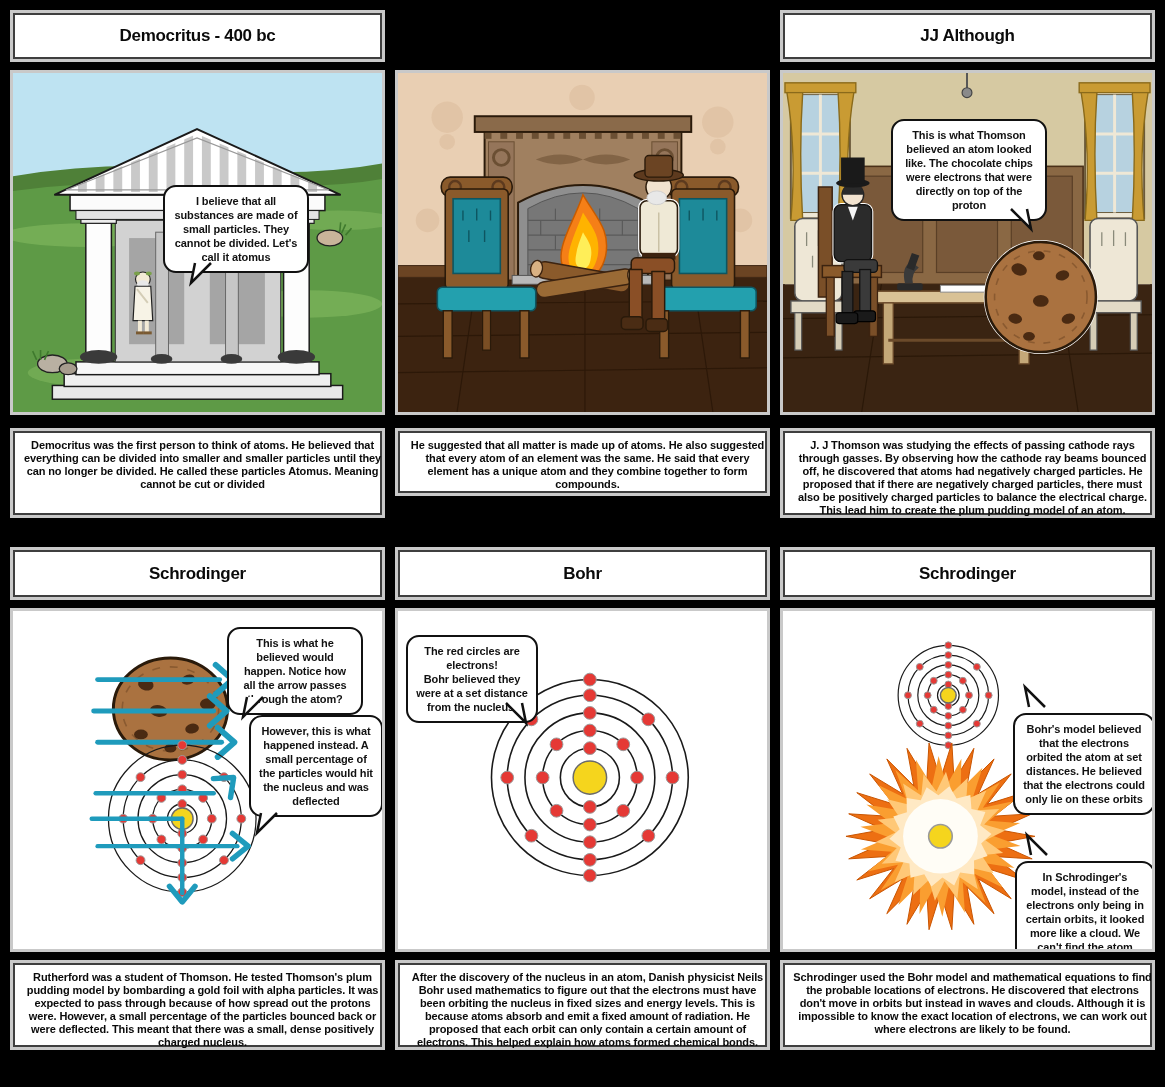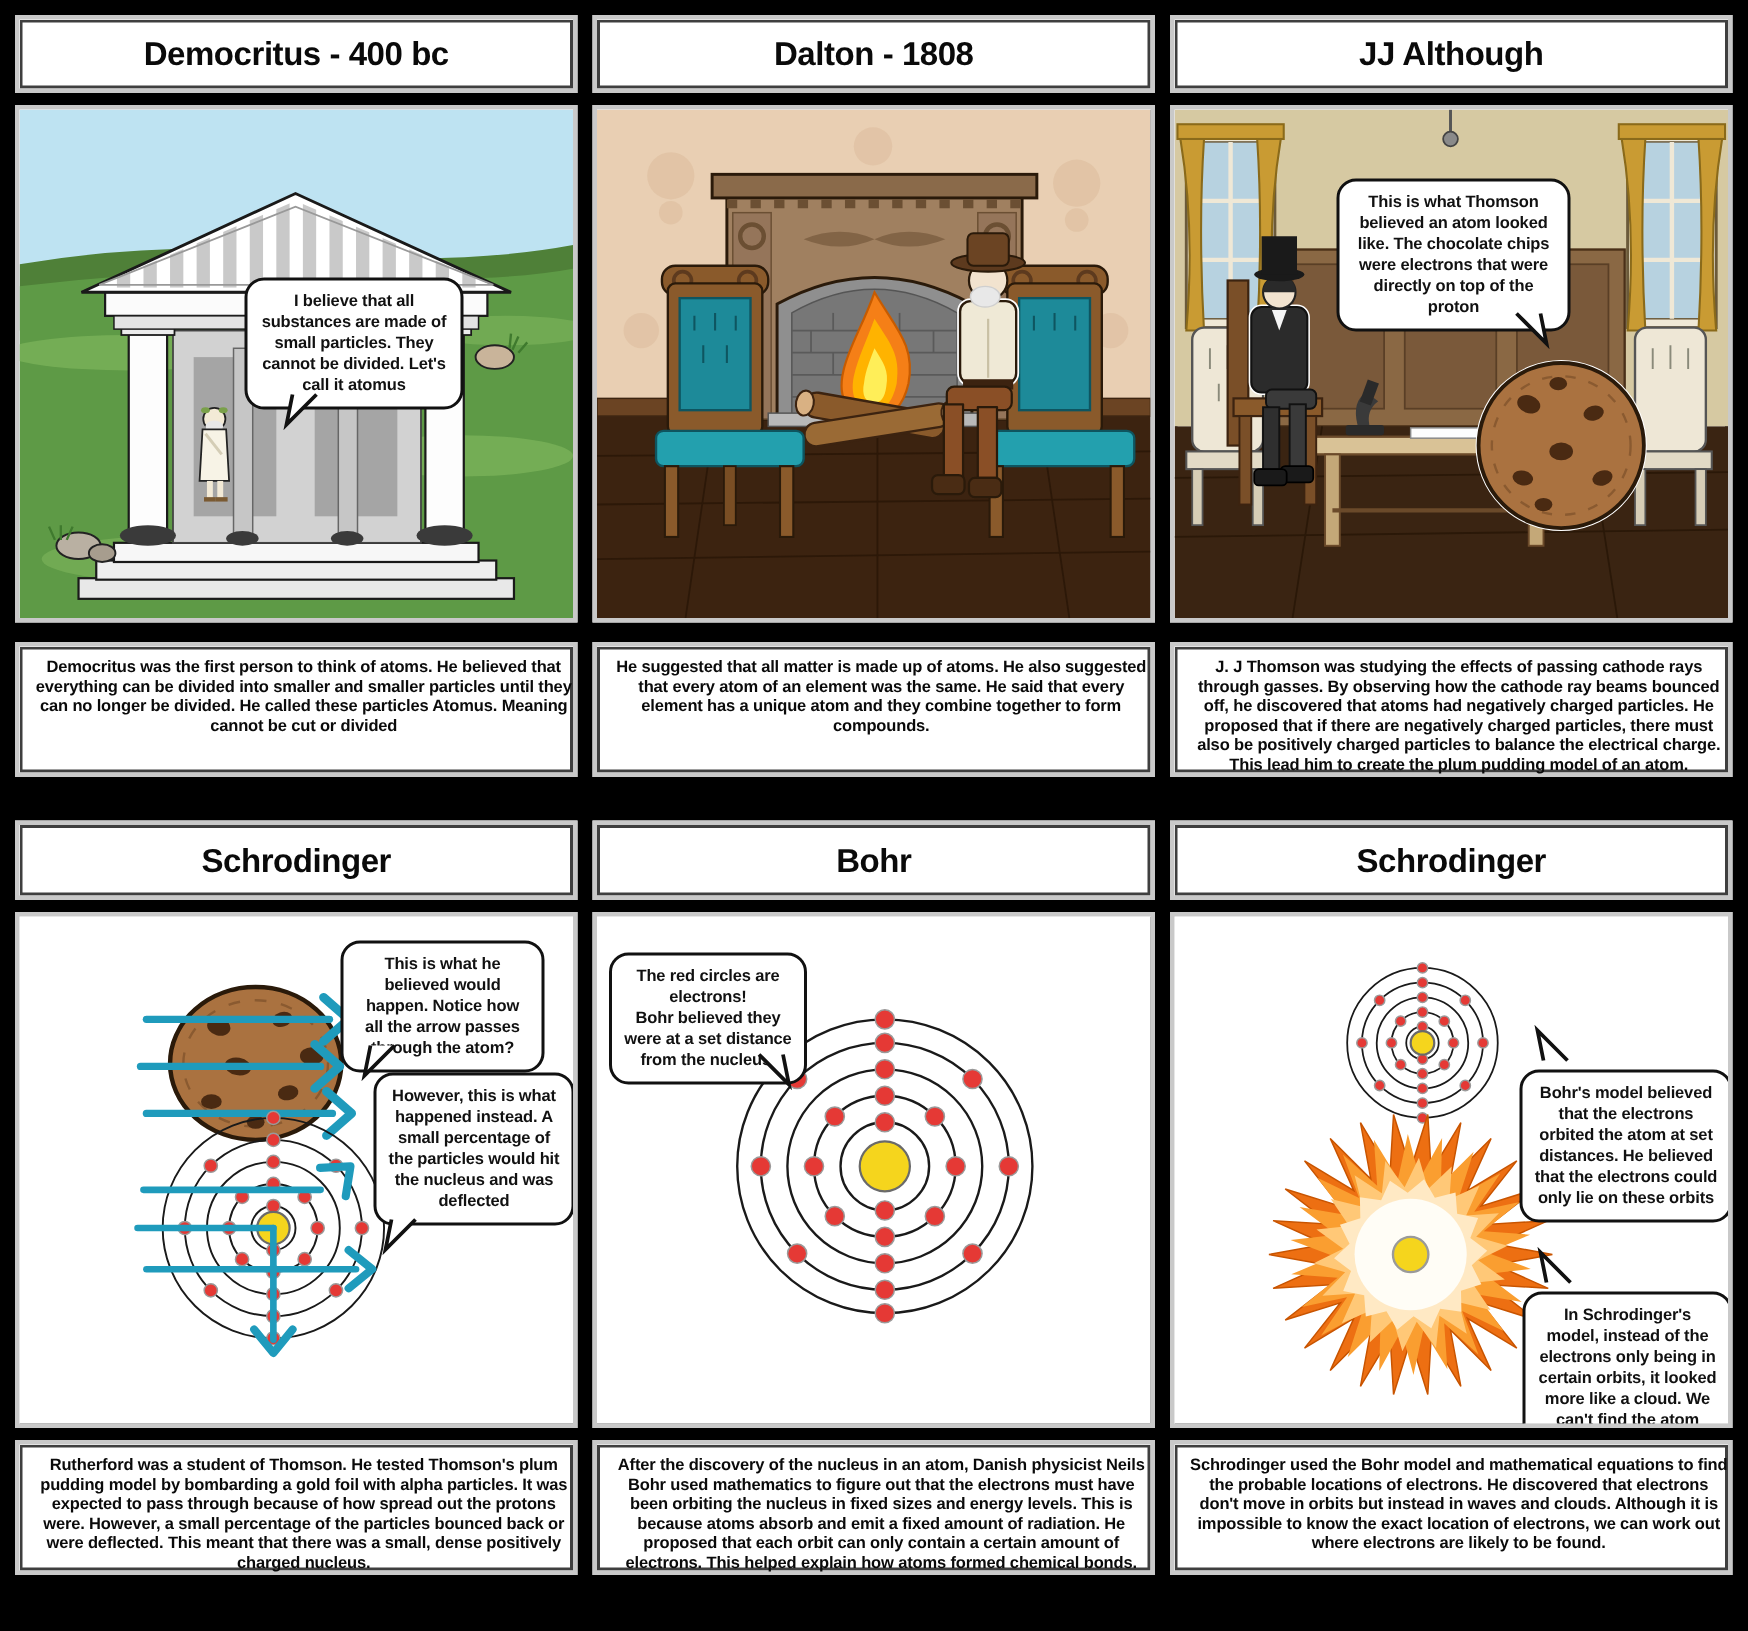--- a/index.html
+++ b/index.html
@@ -2,21 +2,21 @@
 <html><head>
 <meta charset="utf-8">
 <style>
   html,body{margin:0;padding:0;background:#000;}
   *{box-sizing:border-box;}
   .stage{position:relative;width:1165px;height:1087px;background:#000;overflow:hidden;
          font-family:"Liberation Sans",sans-serif;}
   .box{position:absolute;background:#fff;border:3px solid #c9c9c9;
        box-shadow:inset 0 0 0 2px #3f3f3f;}
   .title-box{display:flex;align-items:center;justify-content:center;
-       font-size:22px;font-weight:800;color:#0a0a0a;letter-spacing:-0.3px;text-align:center;}
+       font-size:17px;font-weight:800;color:#0a0a0a;letter-spacing:-0.3px;text-align:center;}
   .desc-box{padding:8px 0 4px 10px;font-size:11px;font-weight:bold;line-height:1.18;
        color:#0a0a0a;text-align:center;letter-spacing:-0.1px;}
   .scene-box{overflow:hidden;}
   .scene-box svg.scene{position:absolute;left:0;top:0;width:100%;height:100%;display:block;}
   .bubble{position:absolute;background:#fff;border:2.5px solid #111;border-radius:13px;
        padding:7px 8px;font-size:11px;font-weight:bold;line-height:1.28;text-align:center;
        color:#111;letter-spacing:-0.1px;white-space:pre-line;z-index:3;margin-top:12px;}
   .tail-svg{position:absolute;z-index:4;overflow:visible;}
 </style>
 </head>
@@ -97,21 +97,20 @@
       </g>
     </svg>
     <div class="bubble" style="left:150px;top:100px;width:146px;">I believe that all substances are made of small particles. They cannot be divided. Let's call it atomus</div>
     <svg class="tail-svg" style="left:176px;top:190px;" width="26" height="22" viewBox="0 0 26 22">
       <path d="M6,0 L2,20 L22,0" fill="#fff" stroke="#111" stroke-width="2.5"></path>
     </svg>
   </div>
 
   <div class="box desc-box" style="left:10px;top:428px;width:375px;height:90px;">Democritus was the first person to think of atoms. He believed that everything can be divided into smaller and smaller particles until they can no longer be divided. He called these particles Atomus. Meaning cannot be cut or divided</div>
 
-  <div class="box title-box" style="left:395px;top:10px;width:375px;height:52px;">Dalton - 1808</div>
 
   <div class="box scene-box" style="left:395px;top:70px;width:375px;height:345px;">
     <svg class="scene" viewBox="0 0 375 345" preserveAspectRatio="none">
       <rect x="0" y="0" width="375" height="208" fill="#e9cfb3"></rect>
       <g fill="#dcbc9c" opacity="0.55">
         <circle cx="50" cy="45" r="16"></circle>
           <circle cx="50" cy="70" r="8"></circle>
         <circle cx="325" cy="50" r="16"></circle>
           <circle cx="325" cy="75" r="8"></circle>
         <circle cx="187" cy="25" r="13"></circle>
@@ -217,21 +216,21 @@
         <rect x="227" y="248" width="22" height="13" rx="4" fill="#4a2c14" stroke="#2a1a0a" stroke-width="1.5"></rect>
         <rect x="252" y="250" width="22" height="13" rx="4" fill="#4a2c14" stroke="#2a1a0a" stroke-width="1.5"></rect>
         <circle cx="265" cy="116" r="13" fill="#f2e3cf" stroke="#2a1a0a" stroke-width="1.5"></circle>
         <ellipse cx="263" cy="127" rx="10" ry="7" fill="#e8e8e8" stroke="#cfcfcf" stroke-width="1"></ellipse>
         <ellipse cx="265" cy="104" rx="25" ry="6" fill="#5d3a1e" stroke="#2a1a0a" stroke-width="1.4"></ellipse>
         <rect x="251" y="84" width="28" height="22" rx="4" fill="#6b4423" stroke="#2a1a0a" stroke-width="1.4"></rect>
       </g>
     </svg>
   </div>
 
-  <div class="box desc-box" style="left:395px;top:428px;width:375px;height:90px;">He suggested that all matter is made up of atoms. He also suggested that every atom of an element was the same. He said that every element has a unique atom and they combine together to form compounds.</div>
+  <div class="box desc-box" style="left:395px;top:428px;width:375px;height:68px;">He suggested that all matter is made up of atoms. He also suggested that every atom of an element was the same. He said that every element has a unique atom and they combine together to form compounds.</div>
 
   <div class="box title-box" style="left:780px;top:10px;width:375px;height:52px;">JJ Although</div>
 
   <div class="box scene-box" style="left:780px;top:70px;width:375px;height:345px;">
     <svg class="scene" viewBox="0 0 375 345" preserveAspectRatio="none">
       <rect x="0" y="0" width="375" height="215" fill="#d6c9a2"></rect>
       <line x1="187" y1="0" x2="187" y2="16" stroke="#555" stroke-width="2"></line>
       <circle cx="187" cy="20" r="5" fill="#8a8a8a" stroke="#444" stroke-width="1.2"></circle>
       <rect x="70" y="95" width="235" height="120" fill="#8a6844" stroke="#4a3018" stroke-width="1.6"></rect>
       <g fill="#7a593a" stroke="#5a3f26" stroke-width="1.2">

